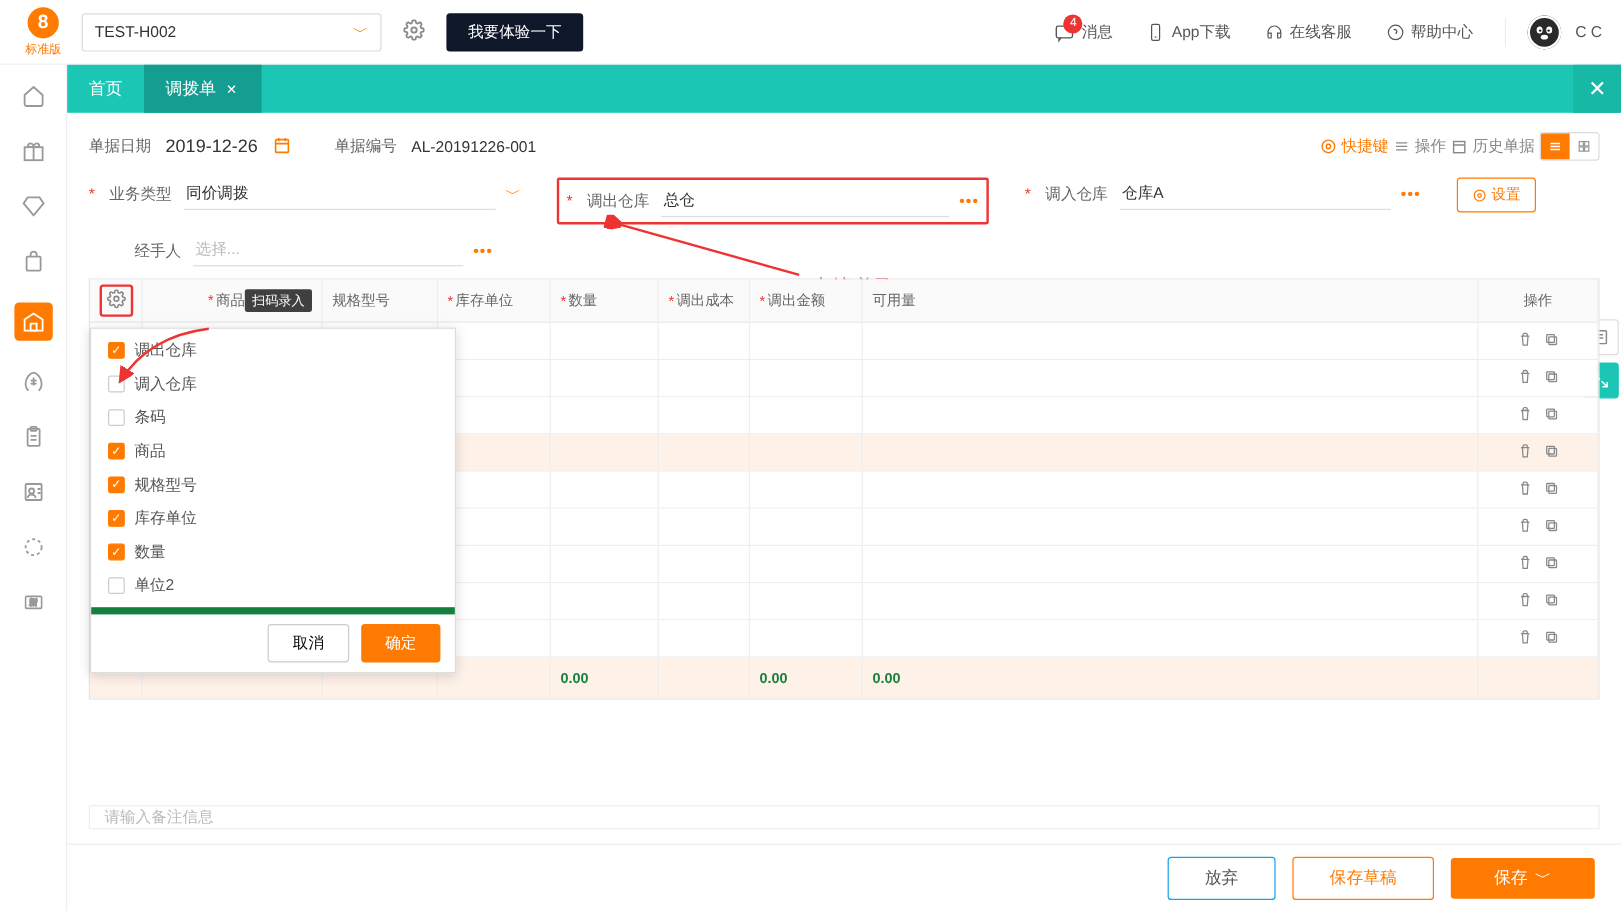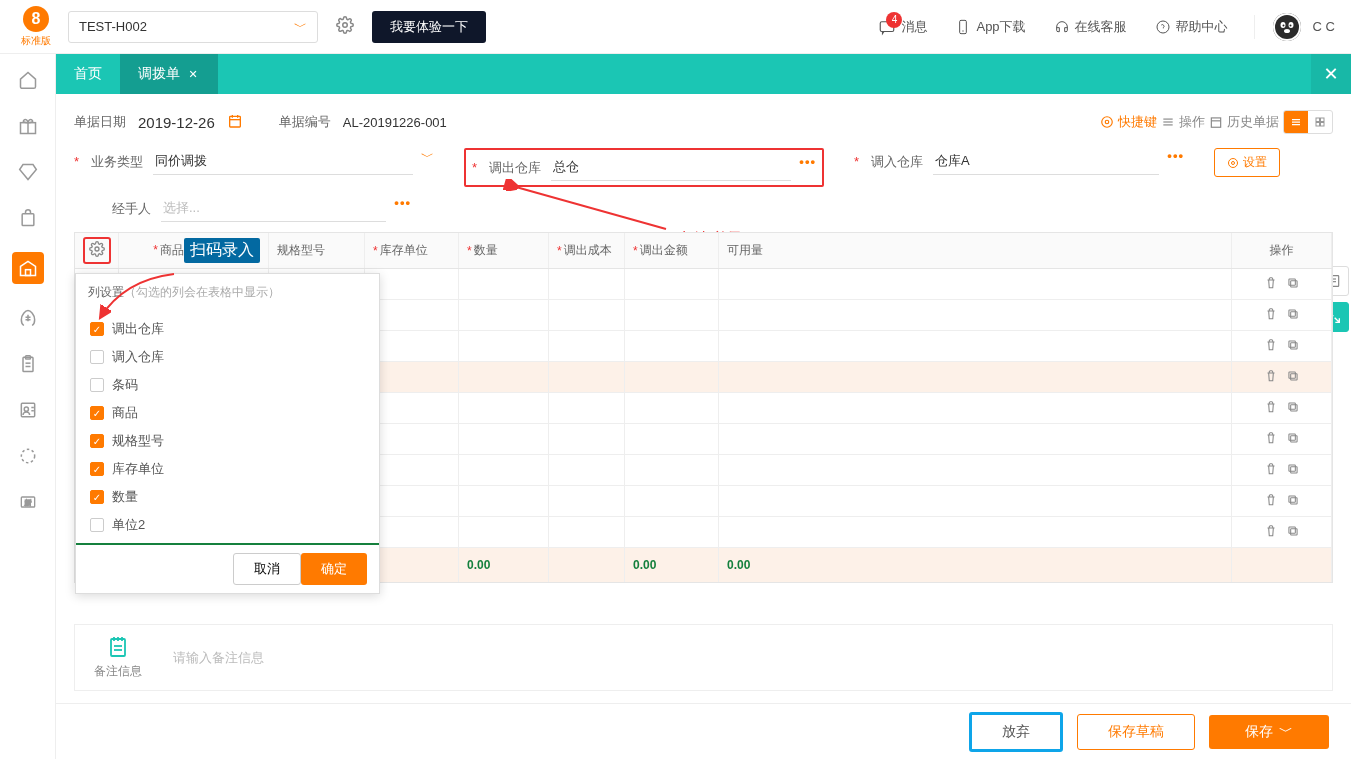--- a/index.html
+++ b/index.html
@@ -51,41 +51,41 @@
 .view-btn.active { background: #ff7a00; color: #fff; }
 
 
 .fields-row { padding: 14px 18px 0 18px; display: flex; gap: 30px; align-items: flex-start; }
 .field { display: flex; align-items: center; gap: 10px; }
 .req { color: #e33; margin-right: 2px; }
 .field-label { color: #666; font-size: 13px; }
 .field-input { border: none; border-bottom: 1px solid #ddd; min-width: 200px; padding: 4px 2px; font-size: 13px; color: #333; position: relative; }
 .chev-down { color: #ff7a00; }
 .dots { color: #ff7a00; letter-spacing: 1px; font-weight: bold; cursor: pointer; }
-.field-box { display: flex; gap: 8px; }
+.field-box { display: flex; align-items: center; gap: 8px; }
 .outlined-red { border: 2px solid #e33; border-radius: 2px; padding: 4px 6px; }
 .settings-btn { border: 1px solid #ff7a00; color: #ff7a00; background: #fff; border-radius: 3px; padding: 5px 12px; cursor: pointer; display: flex; align-items: center; gap: 4px; font-size: 12px; }
 
 .fields-row2 { padding: 8px 18px 0 56px; display: flex; align-items: center; gap: 10px; }
 .placeholder-text { color: #bbb; }
 
 
 .anno-arrow { position: absolute; stroke: #e33; fill: none; stroke-width: 2; }
 .anno-text { position: absolute; color: #e33; font-size: 17px; left: 620px; top: 174px; }
 
 
 .table-wrap { padding: 10px 18px 0 18px; position: relative; flex: 1; min-height: 0; }
 .table-container { border: 1px solid #e5e5e5; position: relative; }
 .thead { display: flex; background: #fafafa; height: 36px; border-bottom: 1px solid #e5e5e5; }
 .th, .td { border-right: 1px solid #eee; display: flex; align-items: center; padding: 0 8px; font-size: 12px; color: #666; }
 .th .req { margin-right: 2px; }
 .gear-col { width: 44px; justify-content: center; }
 .gear-box { border: 2px solid #e33; border-radius: 3px; padding: 2px 4px; }
 .col-product { flex: 0 0 150px; justify-content: flex-end; }
-.scan-btn { background: #0369a1; color: #fff; font-size: 16px; padding: 2px 6px; border-radius: 2px; }
+.scan-btn { background: #404040; color: #fff; font-size: 11px; padding: 2px 6px; border-radius: 2px; }
 .col-spec { flex: 0 0 96px; }
 .col-unit { flex: 0 0 94px; }
 .col-qty { flex: 0 0 90px; }
 .col-cost { flex: 0 0 76px; }
 .col-amount { flex: 0 0 94px; }
 .col-avail { flex: 1; }
 .col-ops { flex: 0 0 100px; justify-content: center; }
 .tbody .row { display: flex; height: 31px; border-bottom: 1px solid #eee; background: #fff; }
 .tbody .row.alt { background: #fdf1e8; }
 .row-icon { color: #888; cursor: pointer; padding: 0 4px; }
@@ -93,40 +93,40 @@
 .tfoot .td { font-weight: 700; color: #15803d; }
 
 
 .col-settings { position: absolute; top: 40px; left: 0; width: 305px; background: #fff; border: 1px solid #ddd; box-shadow: 0 2px 10px rgba(0,0,0,.15); z-index: 20; }
 .cs-head { padding: 10px 12px; font-size: 12px; color: #666; border-bottom: 0; }
 .cs-sub { color: #aaa; }
 .cs-body { max-height: 238px; overflow-y: scroll; padding: 4px 0; }
 .cs-item { display: flex; align-items: center; gap: 8px; padding: 5px 14px; font-size: 13px; color: #555; cursor: pointer; }
 .chk { width: 14px; height: 14px; border: 1px solid #ccc; border-radius: 2px; display: flex; align-items: center; justify-content: center; font-size: 10px; color: #fff; }
 .chk.on { background: #ff7a00; border-color: #ff7a00; }
-.cs-foot { display: flex; justify-content: flex-end; padding: 8px 12px; border-top: 2px solid #15803d; }
+.cs-foot { display: flex; justify-content: flex-end; gap: 10px; padding: 8px 12px; border-top: 6px solid #15803d; }
 .btn-plain { background: #fff; border: 1px solid #ccc; border-radius: 3px; padding: 6px 20px; cursor: pointer; font-size: 13px; }
 .btn-orange { background: #ff7a00; color: #fff; border: none; border-radius: 3px; padding: 6px 20px; cursor: pointer; font-size: 13px; }
 .cs-arrow { position: absolute; stroke: #e33; fill: #e33; }
 
 
 .float-right { position: absolute; right: 0; top: 212px; width: 32px; display: flex; flex-direction: column; gap: 6px; }
 .float-btn { width: 30px; height: 30px; background: #fff; border: 1px solid #ddd; border-radius: 3px; display: flex; align-items: center; justify-content: center; cursor: pointer; color: #888; }
 .float-btn.teal { background: #1BC6B4; border-color: #1BC6B4; color: #fff; }
 
 
 .remark-box { margin: 12px 18px 0 18px; border: 1px solid #eee; display: flex; align-items: center; }
 .remark-label { width: 86px; display: flex; flex-direction: column; align-items: center; justify-content: center; padding: 10px 0; gap: 4px; color: #1BC6B4; }
 .remark-icon { width: 24px; height: 24px; color: #1BC6B4; }
 .remark-text { font-size: 12px; color: #888; }
 .remark-input { flex: 1; padding: 0 12px; color: #bbb; font-size: 13px; }
 
 
 .bottom-bar { height: 56px; border-top: 1px solid #eee; display: flex; align-items: center; justify-content: flex-end; padding: 0 22px; gap: 14px; margin-top: 12px; }
-.btn-outline { background: #fff; border: 3px solid #0ea5e9; color: #555; border-radius: 3px; padding: 8px 30px; cursor: pointer; font-size: 14px; }
+.btn-outline { background: #fff; border: 1px solid #0ea5e9; color: #555; border-radius: 3px; padding: 8px 30px; cursor: pointer; font-size: 14px; }
 .btn-outline-orange { background: #fff; border: 1px solid #ff7a00; color: #ff7a00; border-radius: 3px; padding: 8px 30px; cursor: pointer; font-size: 14px; }
 .btn-save { background: #ff7a00; color: #fff; border: none; border-radius: 3px; padding: 8px 36px; cursor: pointer; font-size: 14px; display: flex; align-items: center; gap: 6px; }
 </style>
 </head>
 <body>
 
 <div class="page">
 
   <div class="top-header">
     <div class="logo-box">
@@ -619,23 +619,20 @@
 
           <div class="col-settings">
             <svg class="cs-arrow" style="left:8px;top:-4px" width="100" height="54">
               <defs>
                   <marker id="ah2" markerWidth="8" markerHeight="8" refX="6" refY="3" orient="auto">
                     <path d="M0 0L6 3L0 6z" fill="#e33"></path>
                   </marker>
                 </defs>
               <path d="M90 4 Q 40 10 16 48" fill="none" stroke="#e33" stroke-width="2" marker-end="url(#ah2)"></path>
             </svg>
-            <div class="cs-head">
-              <span>列设置</span><span class="cs-sub">（勾选的列会在表格中显示）</span>
-            </div>
             <div class="cs-body" id="cs-body">
                 <div class="cs-item">
                   <span class="chk on">✓</span>
                   <span>调出仓库</span>
                 </div>
                 <div class="cs-item">
                   <span class="chk"></span>
                   <span>调入仓库</span>
                 </div>
                 <div class="cs-item">
@@ -665,31 +662,20 @@
               </div>
             <div class="cs-foot">
               <button class="btn-plain">取消</button>
               <button class="btn-orange">确定</button>
             </div>
           </div>
         </div>
       </div>
 
       <div class="remark-box">
-        <div class="remark-label">
-          <svg class="remark-icon" viewBox="0 0 24 24" fill="none" stroke="currentColor" stroke-width="1.8">
-              <rect x="5" y="4" width="14" height="17" rx="1"></rect>
-              <line x1="8" y1="2" x2="8" y2="6"></line>
-              <line x1="12" y1="2" x2="12" y2="6"></line>
-              <line x1="16" y1="2" x2="16" y2="6"></line>
-              <line x1="8" y1="11" x2="16" y2="11"></line>
-              <line x1="8" y1="15" x2="16" y2="15"></line>
-            </svg>
-          <span class="remark-text">备注信息</span>
-        </div>
         <div class="remark-input"><span>请输入备注信息</span></div>
       </div>
 
       <div class="bottom-bar">
         <button class="btn-outline">放弃</button>
         <button class="btn-outline-orange">保存草稿</button>
         <button class="btn-save">
             <span>保存</span>
             <span>﹀</span>
           </button>

